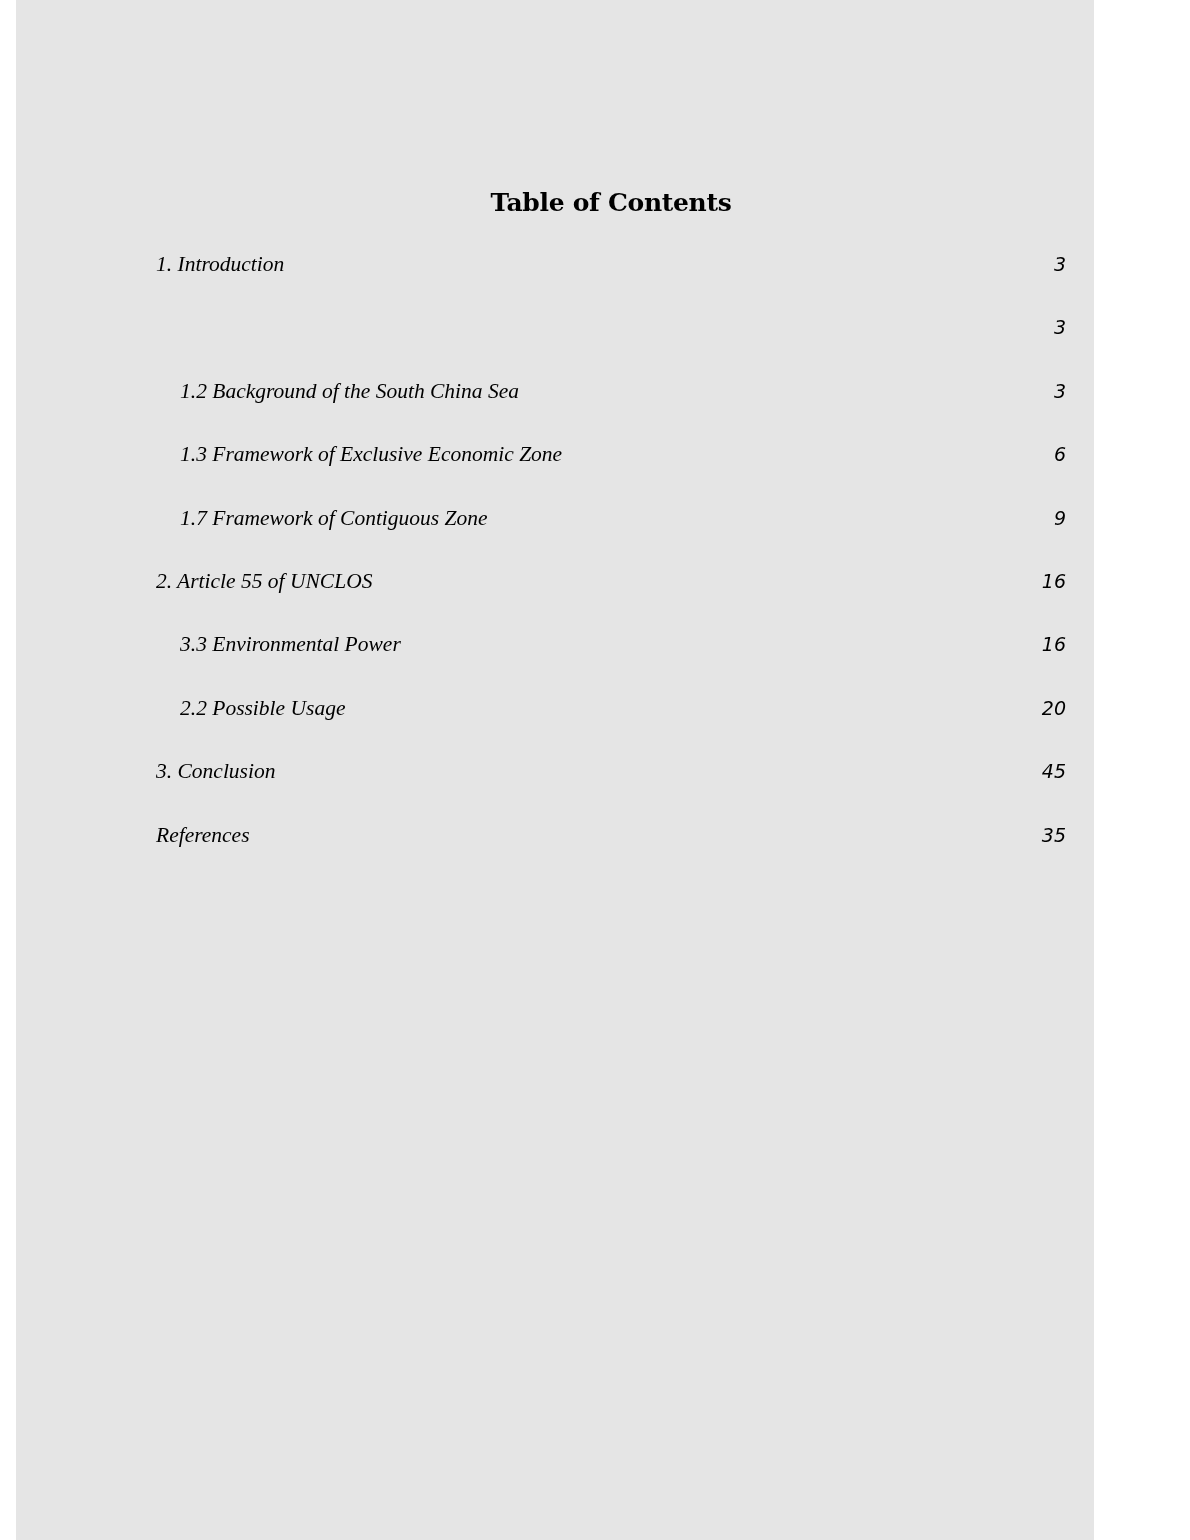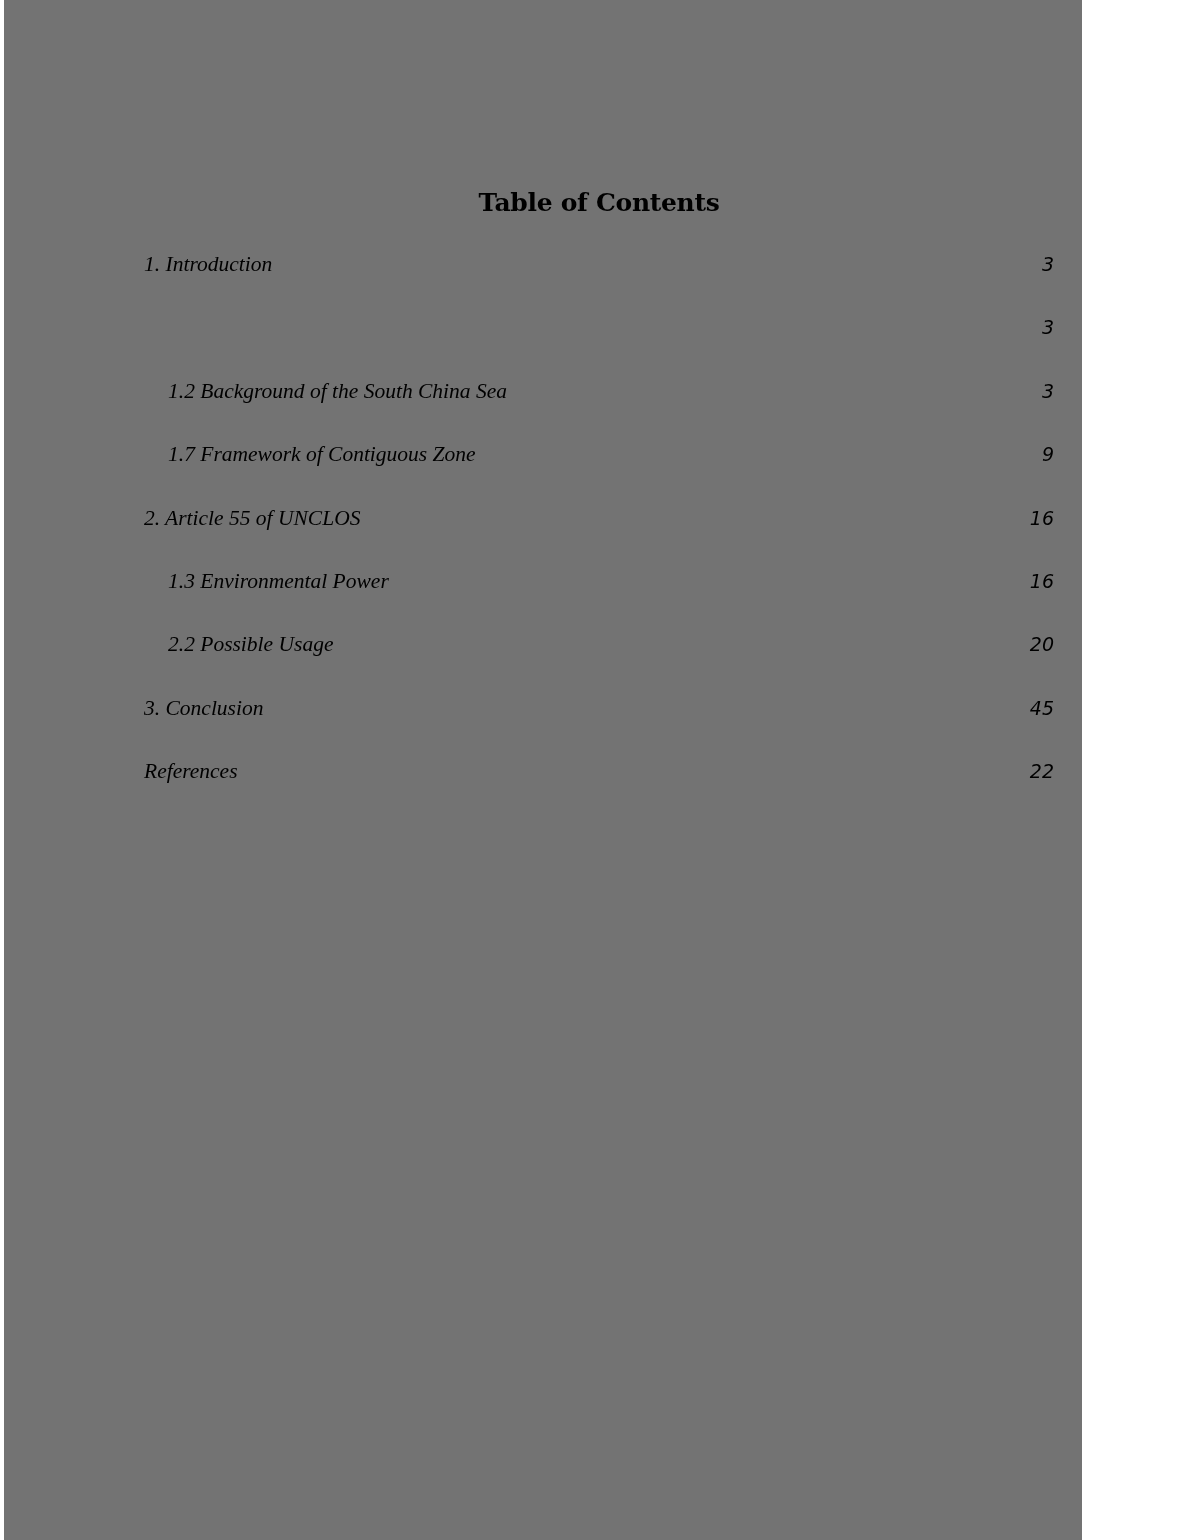--- a/index.html
+++ b/index.html
@@ -10,24 +10,24 @@
     body {
       width: 1190px;
       height: 1540px;
       position: relative;
       overflow: hidden;
       font-family: "Liberation Serif", serif;
       color: #000000;
     }
     .page {
       position: absolute;
-      left: 4px; top: 0;
+      left: 16px; top: 0;
       width: 1078px;
       height: 1540px;
-      background: #737373;
+      background: #e5e5e5;
     }
     .toc-title {
       position: absolute;
       left: 0;
       width: 1190px;
       top: 186px;
       text-align: center;
       font-family: "DejaVu Serif", serif;
       font-weight: bold;
       font-size: 25px;
@@ -77,37 +77,41 @@
       <span class="page-num">3</span>
     </div>
     <div class="toc-row level-2">
       <span class="page-num">3</span>
     </div>
     <div class="toc-row level-2">
       <span class="label">1.2 Background of the South China Sea</span>
       <span class="page-num">3</span>
     </div>
     <div class="toc-row level-2">
+      <span class="label">1.3 Framework of Exclusive Economic Zone</span>
+      <span class="page-num">6</span>
+    </div>
+    <div class="toc-row level-2">
       <span class="label">1.7 Framework of Contiguous Zone</span>
       <span class="page-num">9</span>
     </div>
     <div class="toc-row level-1">
       <span class="label">2. Article 55 of UNCLOS</span>
       <span class="page-num">16</span>
     </div>
     <div class="toc-row level-2">
-      <span class="label">1.3 Environmental Power</span>
+      <span class="label">3.3 Environmental Power</span>
       <span class="page-num">16</span>
     </div>
     <div class="toc-row level-2">
       <span class="label">2.2 Possible Usage</span>
       <span class="page-num">20</span>
     </div>
     <div class="toc-row level-1">
       <span class="label">3. Conclusion</span>
       <span class="page-num">45</span>
     </div>
     <div class="toc-row level-1">
       <span class="label">References</span>
-      <span class="page-num">22</span>
+      <span class="page-num">35</span>
     </div>
   </div>
 </div>
 
 </body></html>

